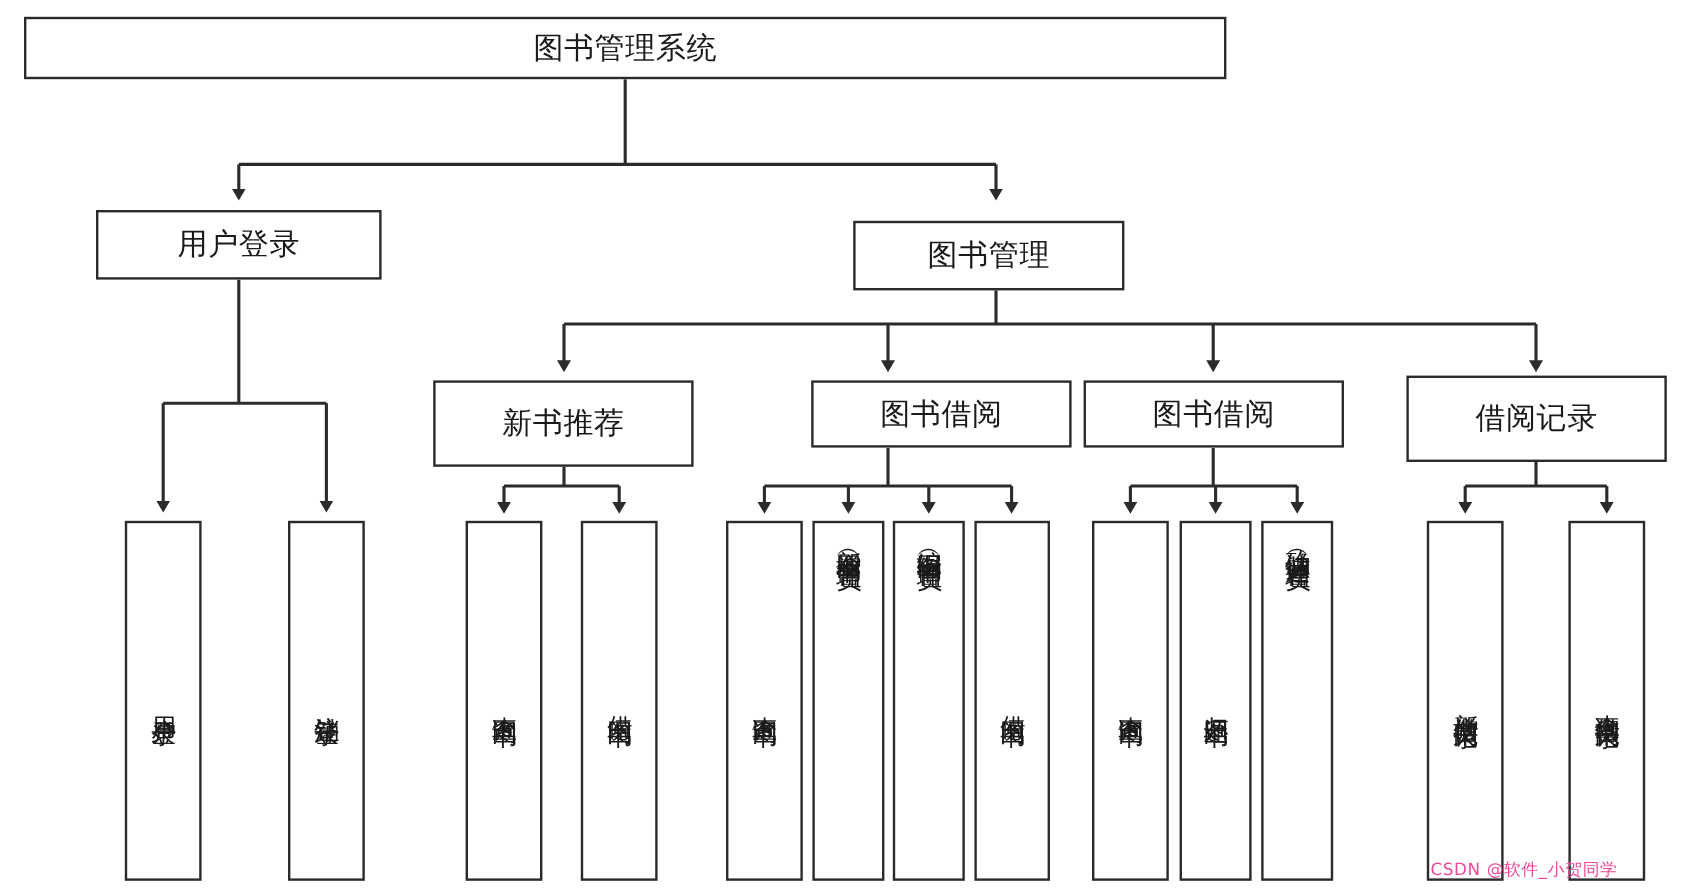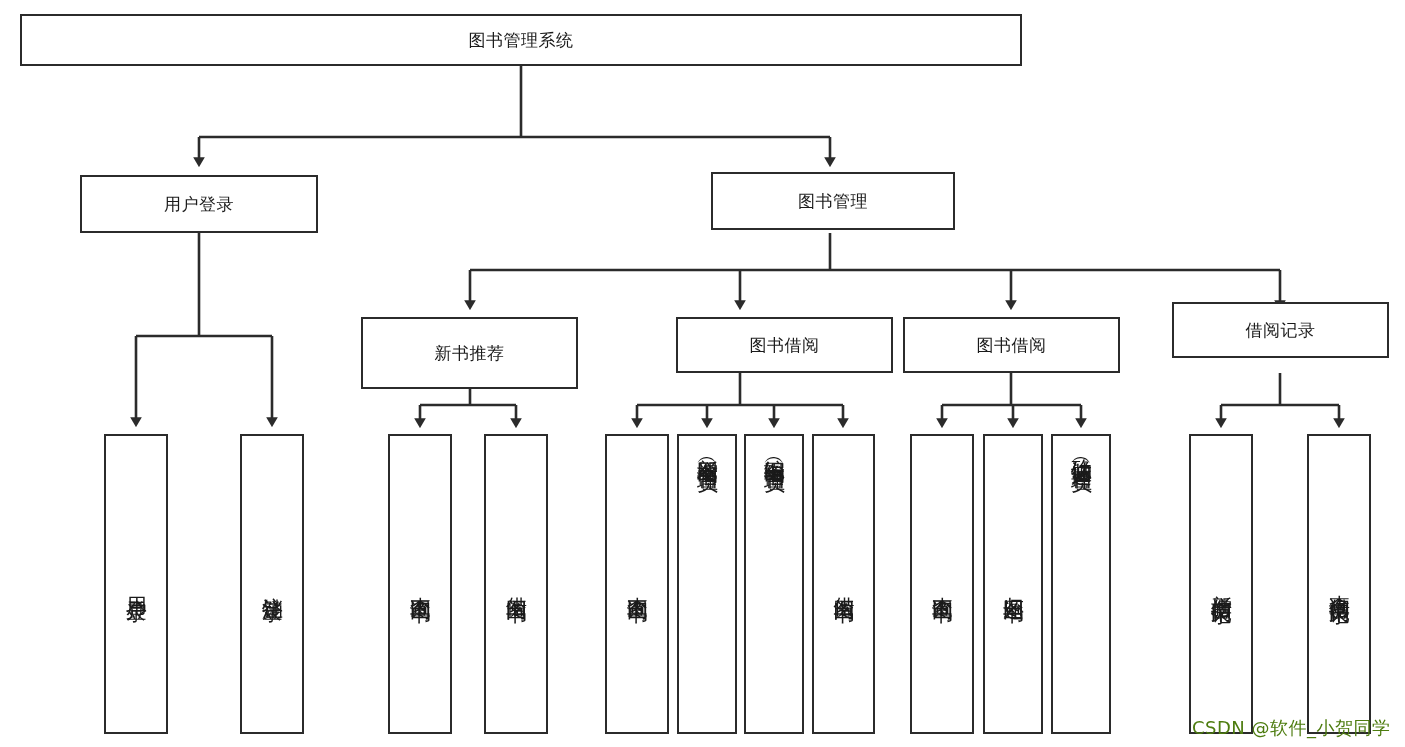--- a/index.html
+++ b/index.html
@@ -27,21 +27,21 @@
   .node-box {
     position: absolute;
     box-sizing: border-box;
     background: #ffffff;
     border: 2px solid #2b2b2b;
     display: flex;
     align-items: center;
     justify-content: center;
   }
   .node-label-h {
-    font-size: 17px;
+    font-size: 25px;
     line-height: 1.1;
     color: #1a1a1a;
     letter-spacing: 0.5px;
     white-space: nowrap;
     text-align: center;
   }
   .leaf-box {
     position: absolute;
     box-sizing: border-box;
     background: #ffffff;
@@ -56,22 +56,22 @@
     text-orientation: upright;
     font-size: 21px;
     line-height: 1.28;
     letter-spacing: 2px;
     color: #1a1a1a;
     text-align: center;
     padding: 6px 0;
   }
   .watermark {
     position: absolute;
-    font-size: 18px;
-    color: #4d7c0f;
+    font-size: 14px;
+    color: #ec4899;
     white-space: nowrap;
     letter-spacing: 0.5px;
   }
 </style>
 </head>
 <body>
 
 <div id="stage">
 
   <svg id="diagram-svg" viewBox="0 0 1405 747" xmlns="http://www.w3.org/2000/svg">
@@ -137,34 +137,34 @@
     </g>
   </svg>
 
   <div class="node-box" style="left: 20px; top: 14px; width: 1002px; height: 52px;">
     <span class="node-label-h">图书管理系统</span>
   </div>
 
   <div class="node-box" style="left: 80px; top: 175px; width: 238px; height: 58px;">
     <span class="node-label-h">用户登录</span>
   </div>
-  <div class="node-box" style="left: 711px; top: 172px; width: 244px; height: 58px;">
+  <div class="node-box" style="left: 711px; top: 184px; width: 226px; height: 58px;">
     <span class="node-label-h">图书管理</span>
   </div>
 
   <div class="node-box" style="left: 361px; top: 317px; width: 217px; height: 72px;">
     <span class="node-label-h">新书推荐</span>
   </div>
   <div class="node-box" style="left: 632px; top: 317px; width: 217px; height: 56px; margin-left: 44px;">
     <span class="node-label-h">图书借阅</span>
   </div>
   <div class="node-box" style="left: 903px; top: 317px; width: 217px; height: 56px;">
     <span class="node-label-h">图书借阅</span>
   </div>
-  <div class="node-box" style="left: 1172px; top: 302px; width: 217px; height: 56px;">
+  <div class="node-box" style="left: 1172px; top: 313px; width: 217px; height: 72px;">
     <span class="node-label-h">借阅记录</span>
   </div>
 
   <div class="leaf-box valign-center" style="left: 104px; top: 434px; width: 64px; height: 300px;">
     <span class="node-label-v">用户登录</span>
   </div>
   <div class="leaf-box valign-center" style="left: 240px; top: 434px; width: 64px; height: 300px;">
     <span class="node-label-v">注销登录</span>
   </div>
   <div class="leaf-box valign-center" style="left: 388px; top: 434px; width: 64px; height: 300px;">

